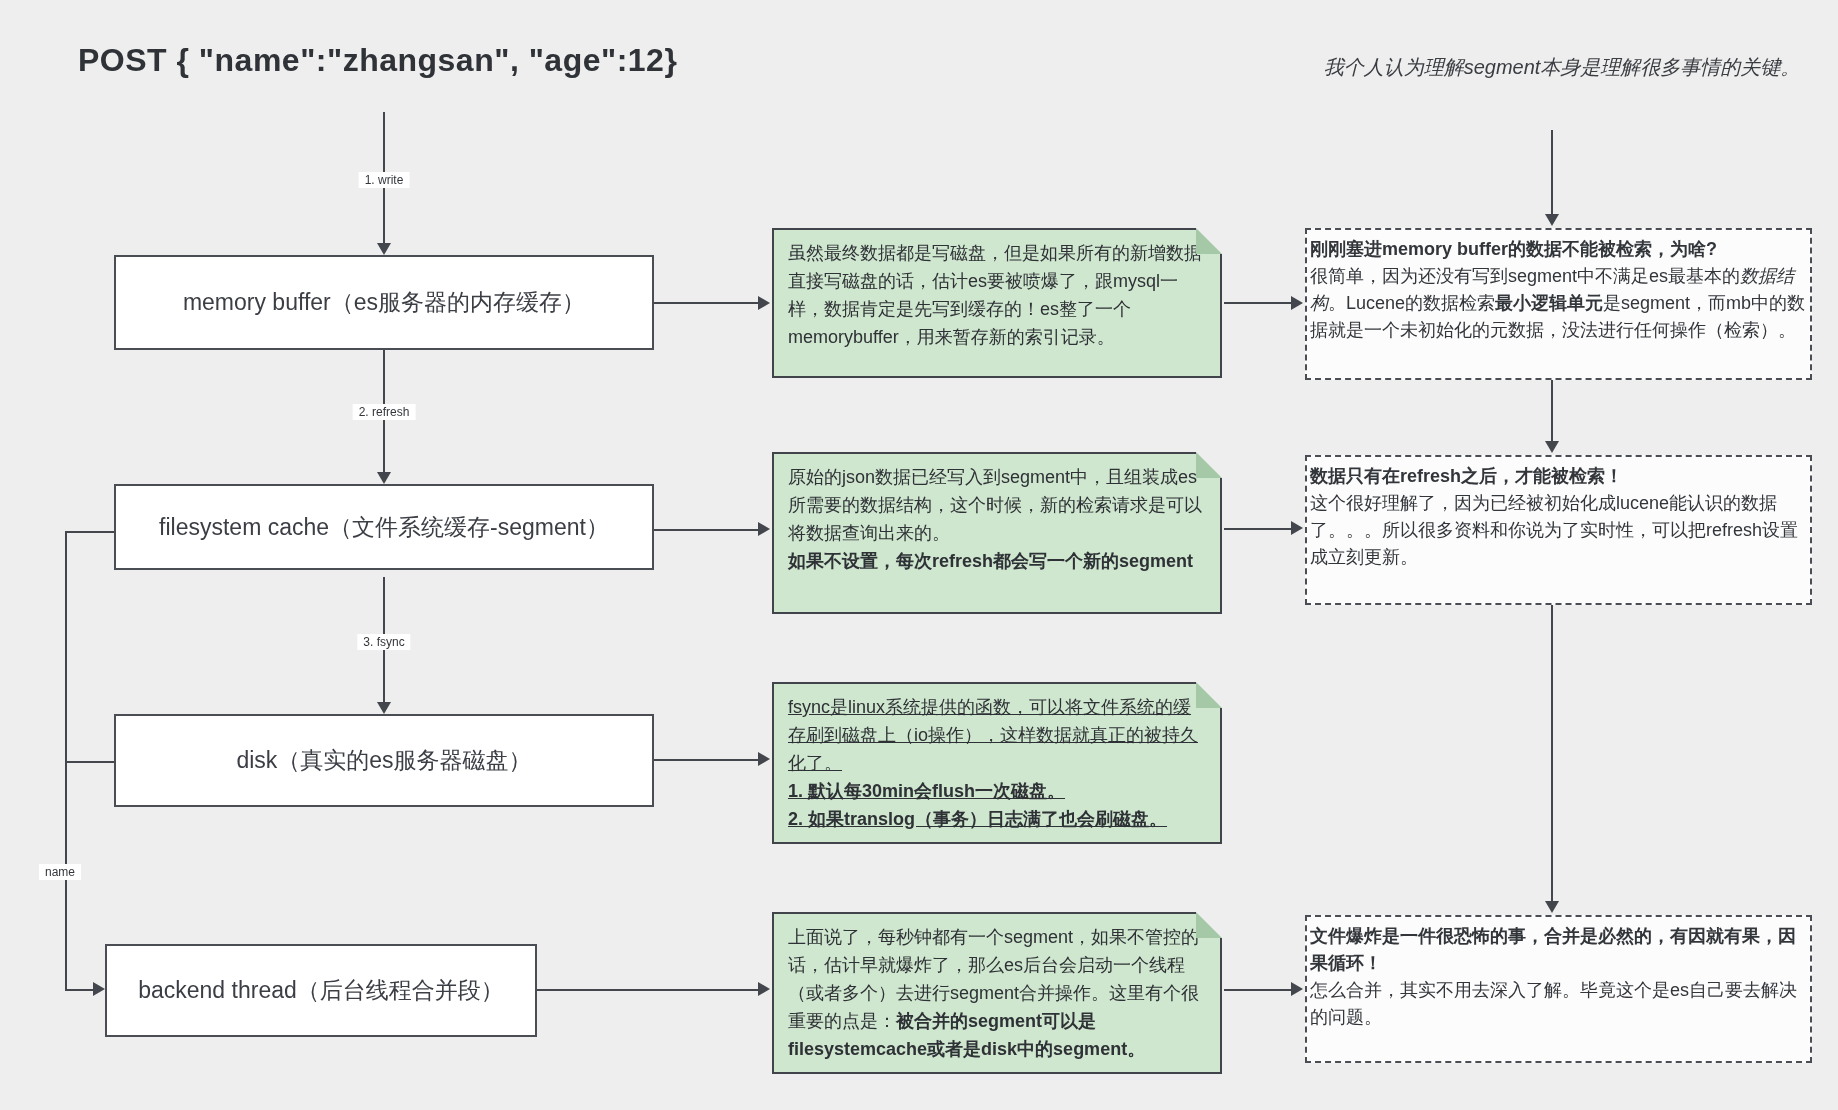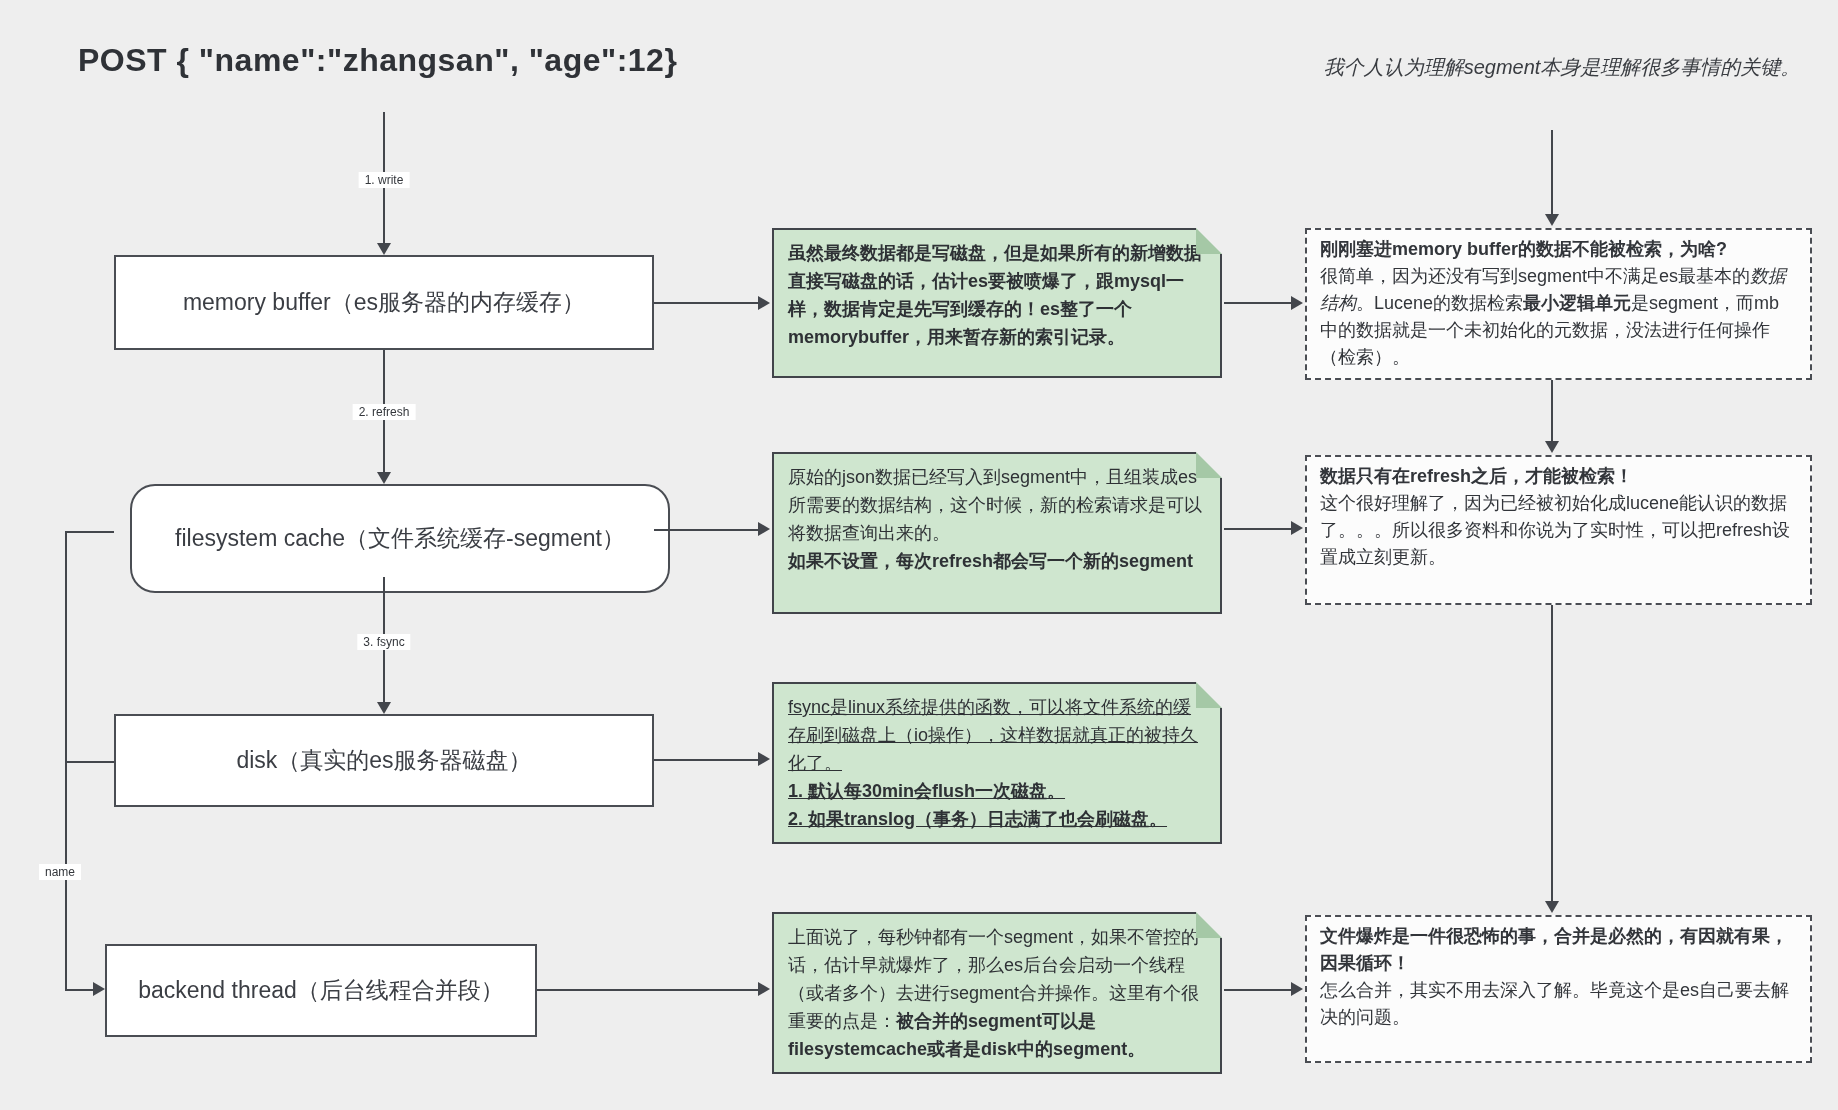--- a/index.html
+++ b/index.html
@@ -33,21 +33,21 @@
     width:450px;padding:9px 14px;font-size:18px;line-height:28px;color:#2e3135;
     position:absolute;
   }
   .gnote .fold{
     content:"";position:absolute;top:-2px;right:-2px;width:0;height:0;
     border-style:solid;border-width:0 26px 26px 0;
     border-color:transparent #eeeeee #a5c8a6 transparent;
   }
   .dnote{
     background:#fcfcfc;border:2px dashed #4a4d53;box-sizing:border-box;
-    width:507px;padding:6px 13px;font-size:18px;line-height:27px;color:#32353a;
+    width:507px;padding:6px 3px;font-size:18px;line-height:27px;color:#32353a;
     position:absolute;
   }
   .vline{position:absolute;width:2px;background:#43464c;}
   .hline{position:absolute;height:2px;background:#43464c;}
   .ah-down{position:absolute;width:0;height:0;
     border-left:7px solid transparent;border-right:7px solid transparent;
     border-top:12px solid #43464c;}
   .ah-right{position:absolute;width:0;height:0;
     border-top:7px solid transparent;border-bottom:7px solid transparent;
     border-left:12px solid #43464c;}
@@ -60,31 +60,31 @@
 <body>
 
 <div id="canvas">
 
   <div class="abs title" style="left:78px;top:42px;">POST  { "name":"zhangsan", "age":12}</div>
   <div class="abs quote" style="left:1312px;top:46px;">我个人认为理解segment本身是理解很多事情的关键。</div>
 
   <div class="abs flowbox" style="left:114px;top:255px;width:540px;height:95px;">
     <span>memory buffer（es服务器的内存缓存）</span>
   </div>
-  <div class="abs flowbox" style="left:130px;top:484px;width:540px;height:109px;border-radius:25px;">
+  <div class="abs flowbox" style="left:114px;top:484px;width:540px;height:86px;">
     <span>filesystem cache（文件系统缓存-segment）</span>
   </div>
   <div class="abs flowbox" style="left:114px;top:714px;width:540px;height:93px;">
     <span>disk（真实的es服务器磁盘）</span>
   </div>
   <div class="abs flowbox" style="left:105px;top:944px;width:432px;height:93px;">
     <span>backend thread（后台线程合并段）</span>
   </div>
 
-  <div class="gnote" style="left:772px;top:228px;min-height:150px;font-weight:bold;">
+  <div class="gnote" style="left:772px;top:228px;min-height:150px;">
     <span class="fold"></span>
     <span><span>虽然最终数据都是写磁盘，但是如果所有的新增数据直接写磁盘的话，估计es要被喷爆了，跟mysql一样，数据肯定是先写到缓存的！es整了一个memorybuffer，用来暂存新的索引记录。</span></span>
   </div>
   <div class="gnote" style="left:772px;top:452px;min-height:162px;">
     <span class="fold"></span>
     <span><span>原始的json数据已经写入到segment中，且组装成es所需要的数据结构，这个时候，新的检索请求是可以将数据查询出来的。</span><span style="font-weight: 700; display: block;">如果不设置，每次refresh都会写一个新的segment</span></span>
   </div>
   <div class="gnote" style="left:772px;top:682px;min-height:161px;text-decoration:underline;">
     <span class="fold"></span>
     <span><span>fsync是linux系统提供的函数，可以将文件系统的缓存刷到磁盘上（io操作），这样数据就真正的被持久化了。</span><span style="font-weight: 700; display: block;">1. 默认每30min会flush一次磁盘。</span><span style="font-weight: 700; display: block;">2. 如果translog（事务）日志满了也会刷磁盘。</span></span>

